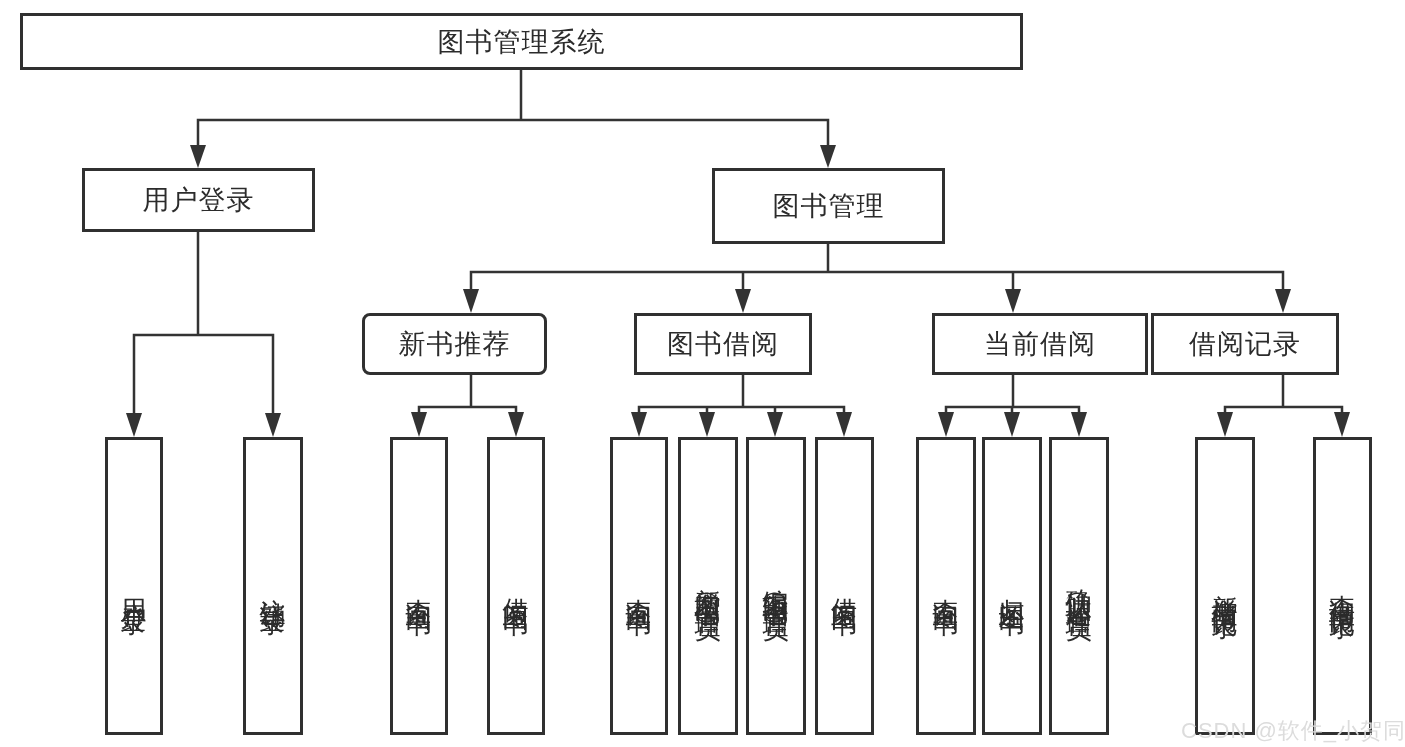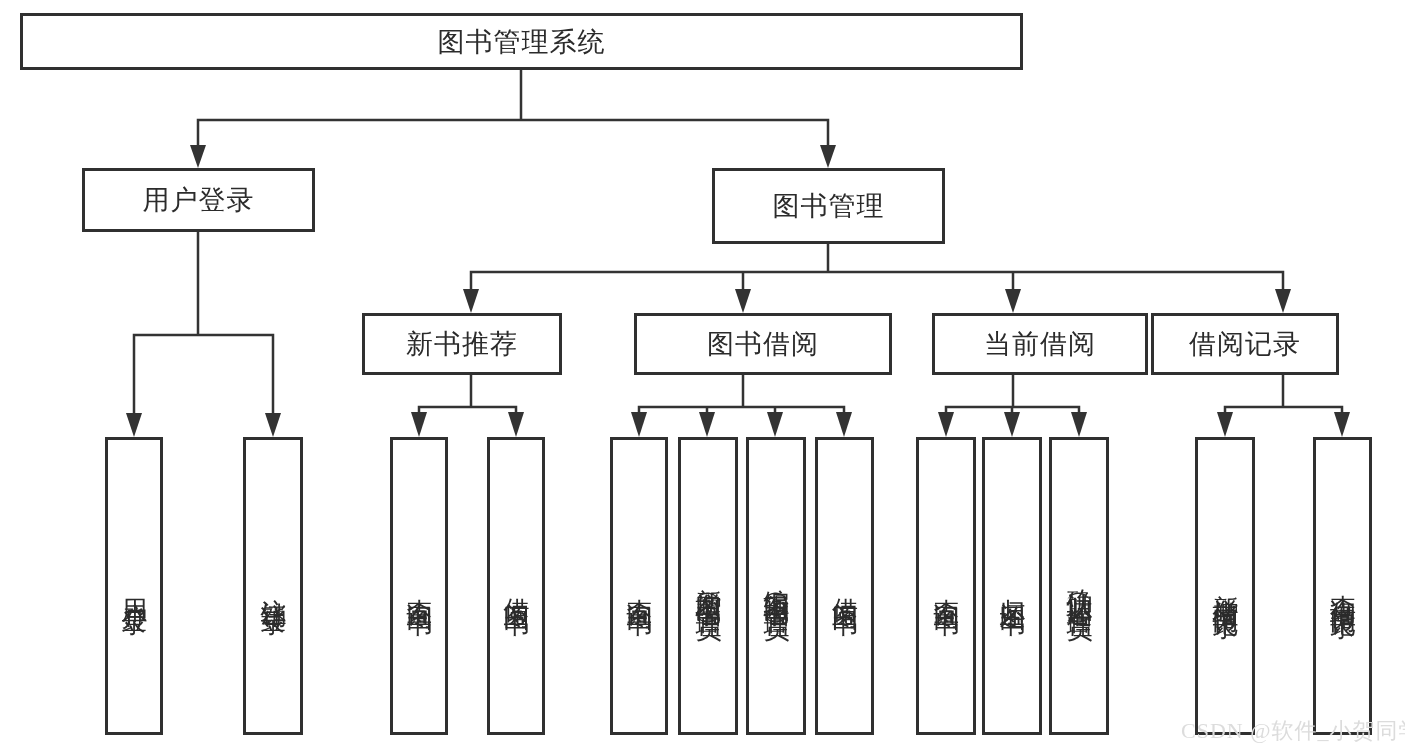--- a/index.html
+++ b/index.html
@@ -1,21 +1,21 @@
 <!DOCTYPE html>
 <html style="--background: #ffffff; --line: #333333; --border: #303030; --text: #2b2b2b; --watermark: #dcdcdc;"><head>
 <meta charset="utf-8">
 <style>
   html, body { margin: 0; padding: 0; background: #ffffff; }
   .canvas {
     position: relative;
     width: 1405px;
     height: 747px;
     background: var(--background, #ffffff);
-    font-family: Liberation Serif, serif;
+    font-family: Liberation Sans, sans-serif;
     overflow: hidden;
   }
   .connectors { position: absolute; left: 0; top: 0; width: 1405px; height: 747px; }
   .connectors path {
     stroke: var(--line, #333333);
     stroke-width: 2.5;
     fill: none;
     stroke-linecap: square;
   }
   .connectors polygon { fill: var(--line, #333333); }
@@ -102,24 +102,24 @@
     <span>图书管理系统</span>
   </div>
 
   <div class="node hnode" style="left:82px; top:168px; width:233px; height:64px;">
     <span>用户登录</span>
   </div>
   <div class="node hnode" style="left:712px; top:168px; width:233px; height:76px;">
     <span>图书管理</span>
   </div>
 
-  <div class="node hnode" style="left:362px; top:313px; width:200px; height:62px;">
+  <div class="node hnode" style="left:362px; top:313px; width:185px; height:62px;border-radius:8px;">
     <span>新书推荐</span>
   </div>
-  <div class="node hnode" style="left:634px; top:313px; width:258px; height:62px;">
+  <div class="node hnode" style="left:634px; top:313px; width:178px; height:62px;">
     <span>图书借阅</span>
   </div>
   <div class="node hnode" style="left:905px; top:313px; width:216px; height:62px;margin-left:27px;">
     <span>当前借阅</span>
   </div>
   <div class="node hnode" style="left:1144px; top:313px; width:188px; height:62px;margin-left:7px;">
     <span>借阅记录</span>
   </div>
 
   <div class="node vnode" style="left:105px; width:58px;">

